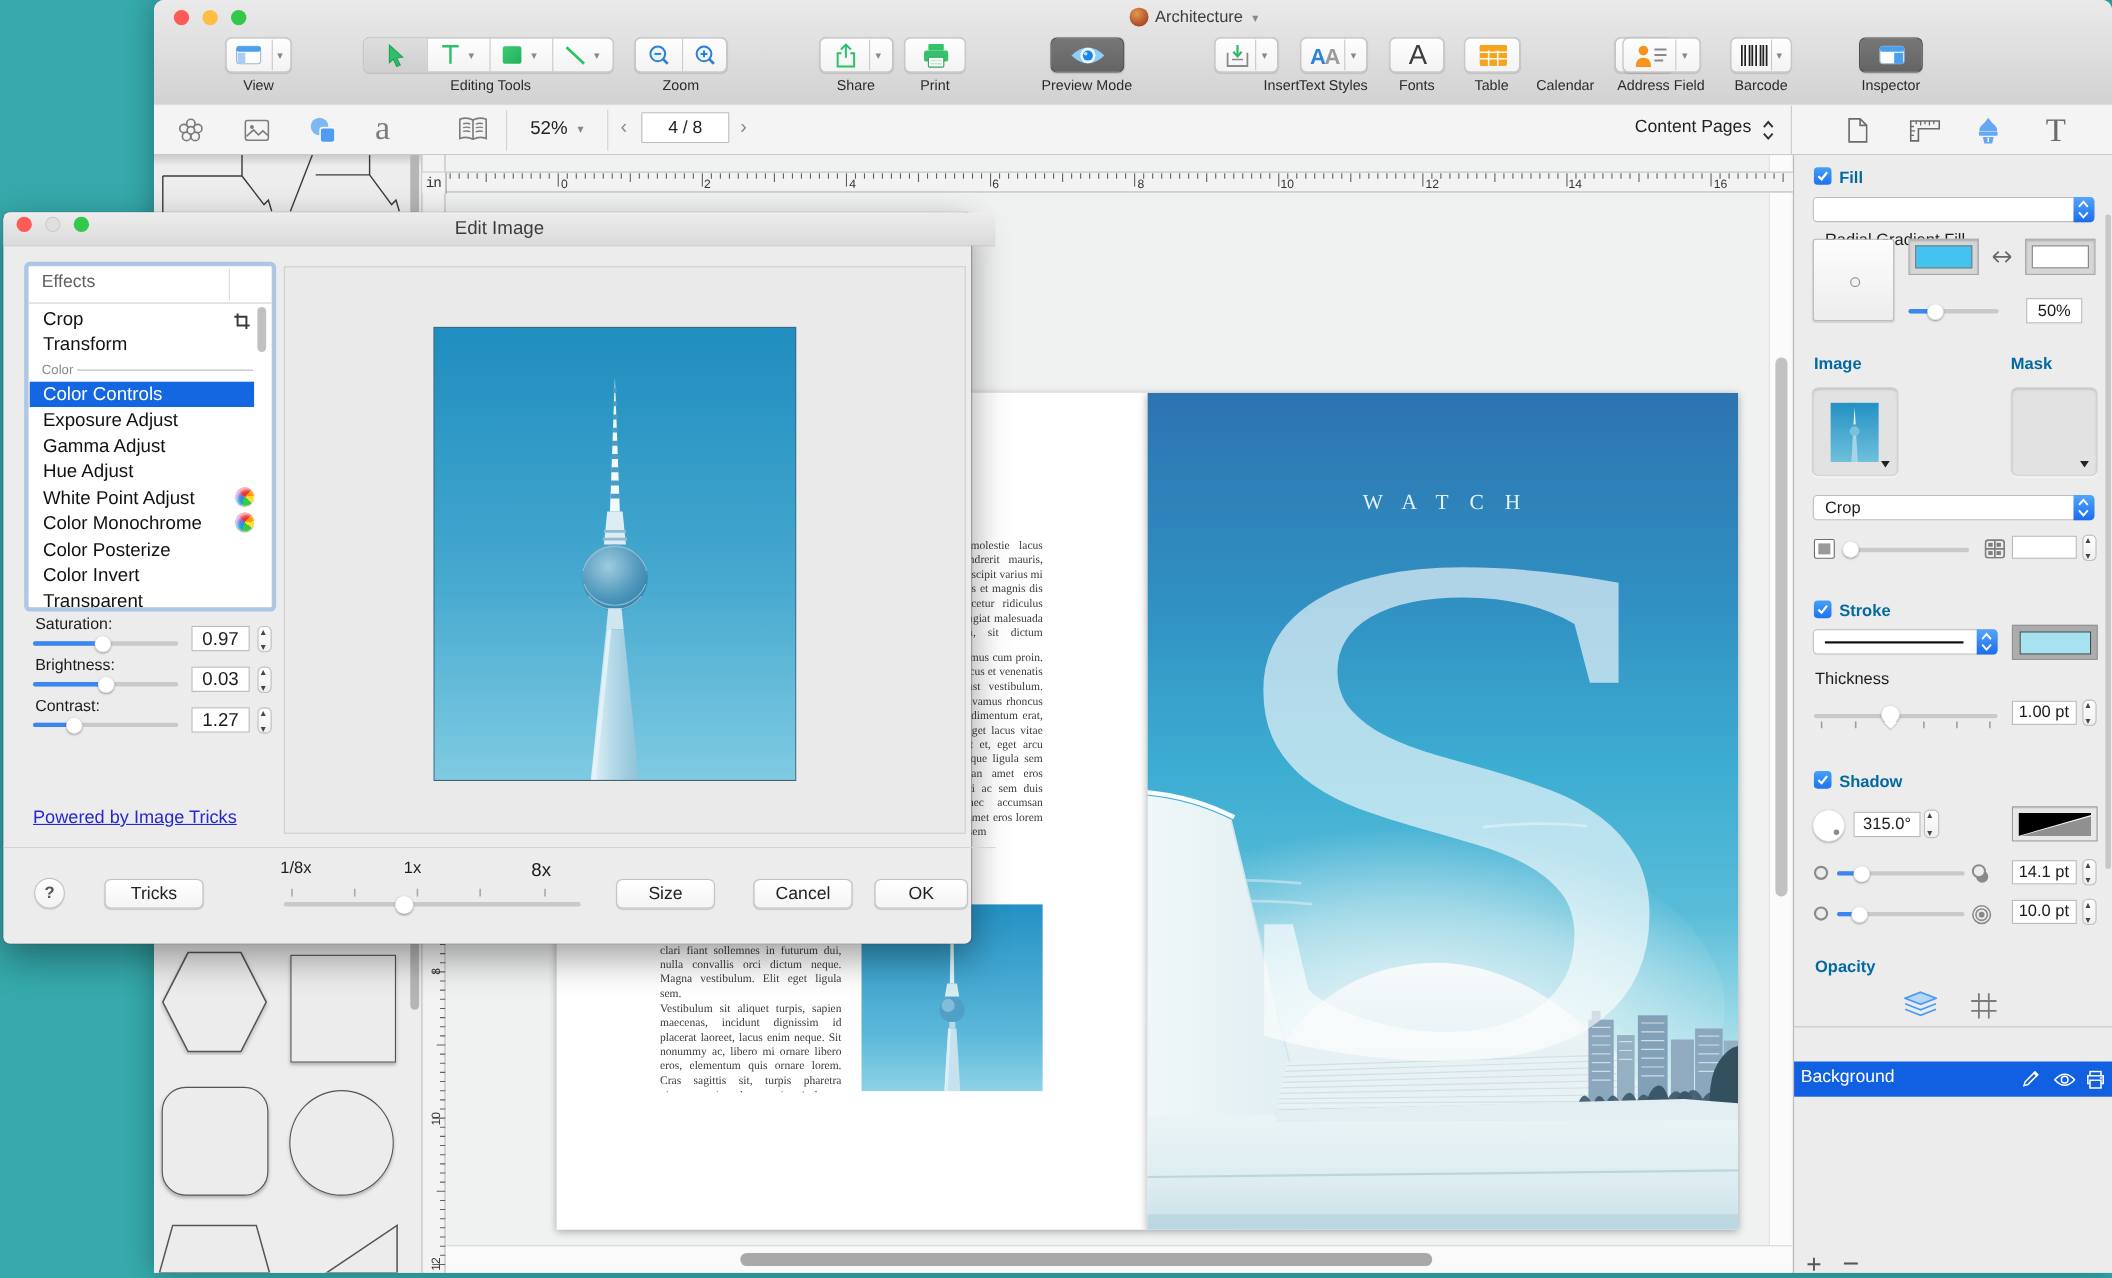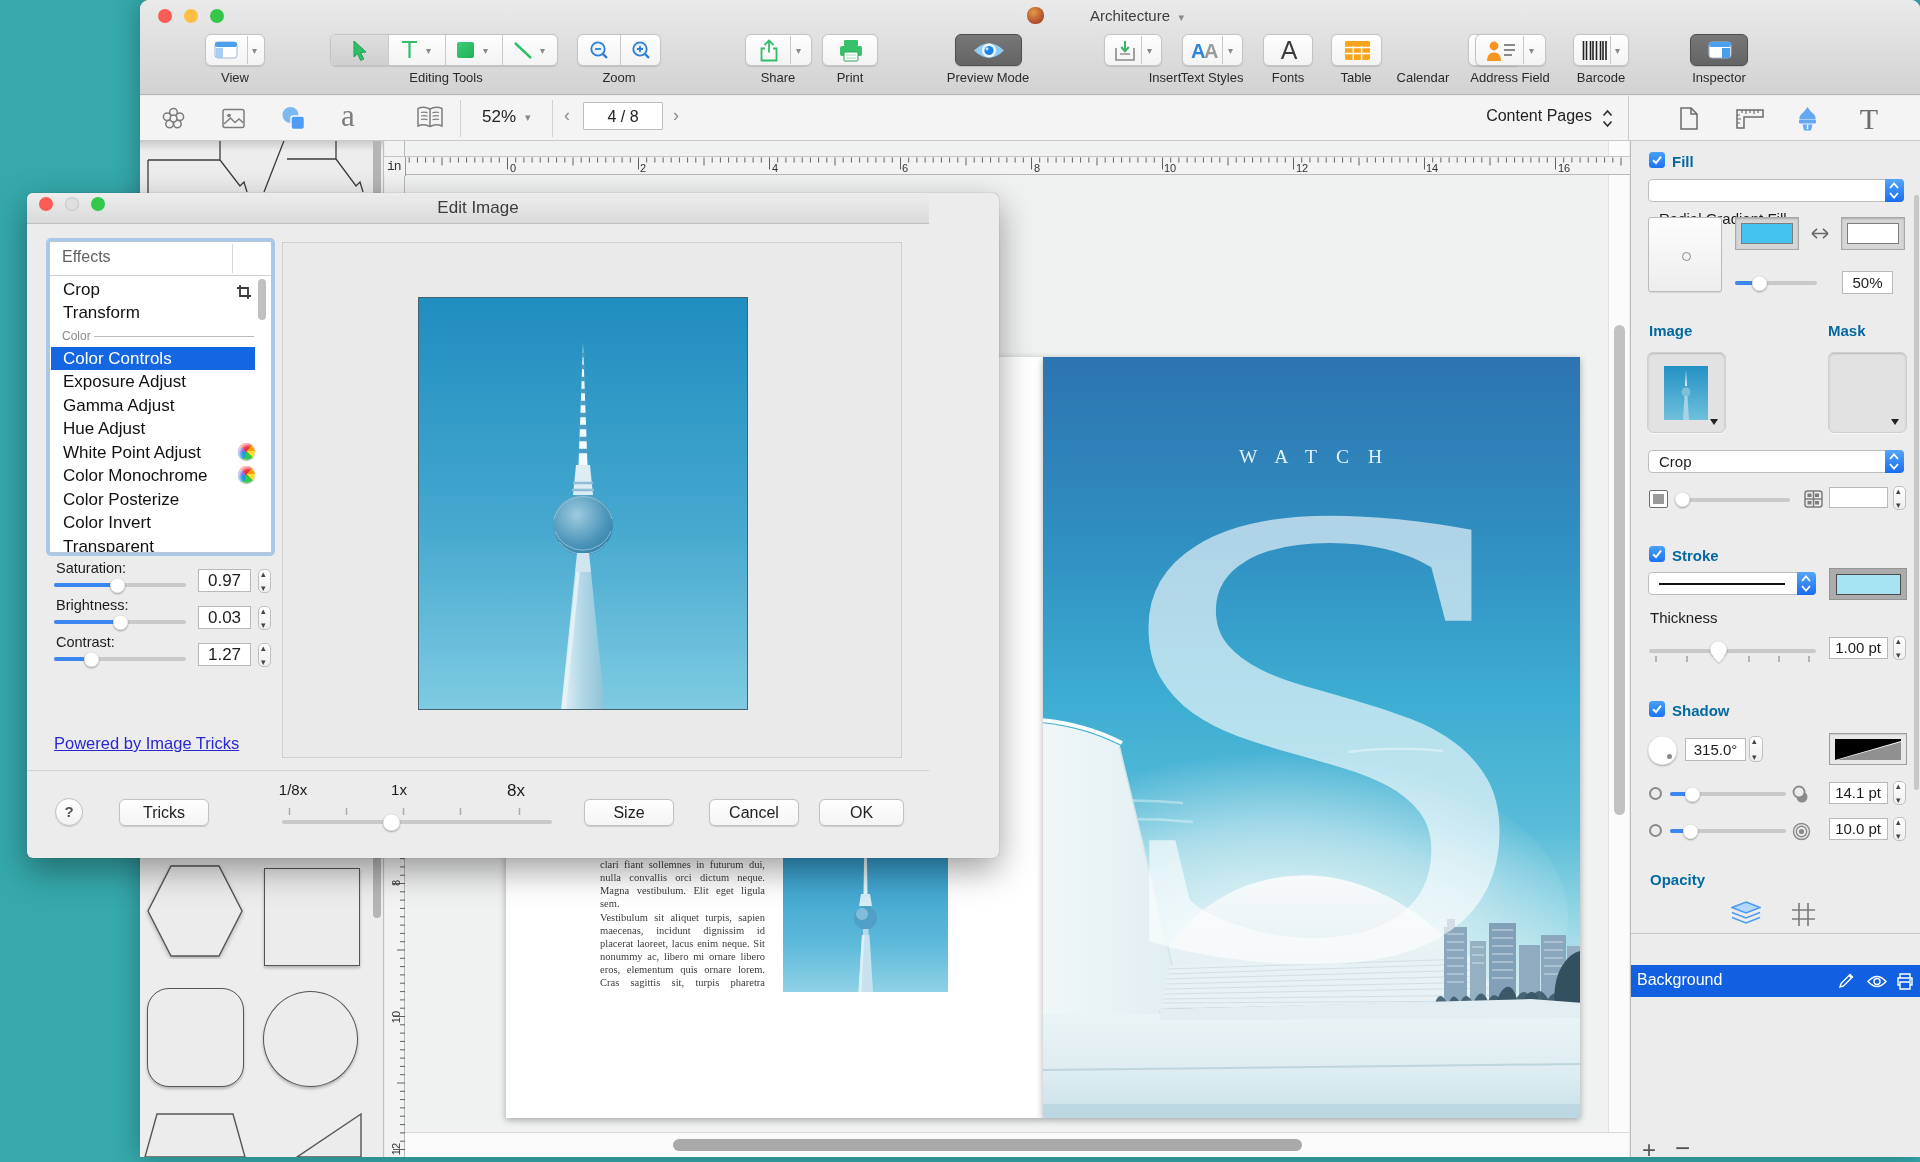--- a/index.html
+++ b/index.html
@@ -26,35 +26,35 @@
 .ckbx { position:absolute; width:16px; height:16px; border-radius:3.5px; background:linear-gradient(#46a1f7,#1d72f2); }
 .blab { position:absolute; font-size:15px; font-weight:bold; color:#0369a1; }
 .vbox { position:absolute; background:#fff; border:1px solid #b9b9b9; font-size:15px; color:#1c1c1c; }
 .stepper { position:absolute; width:13px; height:24px; background:linear-gradient(#fff,#eee); border:1px solid #bfbfbf; border-radius:5px; }
 .stepper:before { content:"\25B4"; position:absolute; top:-1px; left:2px; font-size:9px; color:#444; }
 .stepper:after { content:"\25BE"; position:absolute; bottom:-1px; left:2px; font-size:9px; color:#444; }
 .track { position:absolute; height:4px; background:#c9c9c9; border-radius:2px; }
 .trackb { position:absolute; height:4px; background:#3a87f2; border-radius:2px 0 0 2px; }
 .knob { position:absolute; width:15px; height:15px; background:radial-gradient(circle at 50% 35%,#fff 60%,#efefef); border-radius:50%; box-shadow:0 1px 2px rgba(0,0,0,.35), inset 0 0 0 .5px rgba(0,0,0,.14); }
 .well { position:absolute; border-radius:6px; background:#e2e2e2; box-shadow:inset 0 1px 2px rgba(0,0,0,.18), 0 1px 0 rgba(255,255,255,.7); border:1px solid #cfcfcf; }
-#dialog { position:absolute; z-index:10; left:3px; top:193px; width:972px; height:665px; background:#ececec; border-radius:6px; box-shadow:0 12px 34px rgba(0,0,0,.38), 0 0 1px rgba(0,0,0,.45);margin-left:24px; }
+#dialog { position:absolute; z-index:10; left:3px; top:193px; width:880px; height:665px; background:#ececec; border-radius:6px; box-shadow:0 12px 34px rgba(0,0,0,.38), 0 0 1px rgba(0,0,0,.45); }
 .dbtn { position:absolute; height:27px; background:linear-gradient(#fff,#f4f4f4); border:1px solid #c2c2c2; border-radius:6px; font-size:16px; color:#222; text-align:center; line-height:25px; box-shadow:0 .5px 1px rgba(0,0,0,.15); }
 .serif { font-family:"Liberation Serif", serif; }
 .lrow { position:absolute; left:1px; width:210px; height:23px; font-size:17px; color:#111; line-height:23px; padding-left:12px; white-space:nowrap; }
 </style>
 </head>
 <body>
 <div id="screen">
 <div id="win">
   <div id="toolbar">
     <div class="tl" style="left:18px;background:#fc5b57;"></div>
     <div class="tl" style="left:44px;background:#fdbe41;"></div>
     <div class="tl" style="left:70px;background:#34c84a;"></div>
     <div class="abs" style="left:887px;top:7px;width:17px;height:17px;border-radius:8px;background:radial-gradient(circle at 38% 32%,#e09a48,#ad4a2a 72%);"></div>
-    <div class="abs" style="left:910px;top:7px;font-size:15px;color:#3d3d3d;margin-left:40px;">Architecture&nbsp;&nbsp;<span class="chev" style="font-size:11px;">▾</span></div>
+    <div class="abs" style="left:910px;top:7px;font-size:15px;color:#3d3d3d;">Architecture&nbsp;&nbsp;<span class="chev" style="font-size:11px;">▾</span></div>
 
     <div class="tbtn" style="left:65px;width:60px;">
       <svg class="abs" style="left:8px;top:6px;" width="24" height="18" viewBox="0 0 24 18">
             <rect x="1" y="1" width="22" height="16" rx="3" fill="#fff" stroke="#9db7d8"></rect>
             <rect x="1" y="1" width="22" height="5" rx="2" fill="#4aa0ee"></rect>
             <rect x="2" y="7" width="7" height="10" fill="#a8cdf0"></rect>
           </svg>
       <div class="seg" style="left:41px;top:1px;height:28px;"></div>
       <span class="chev abs" style="left:46px;top:10px;">▾</span>
     </div>

